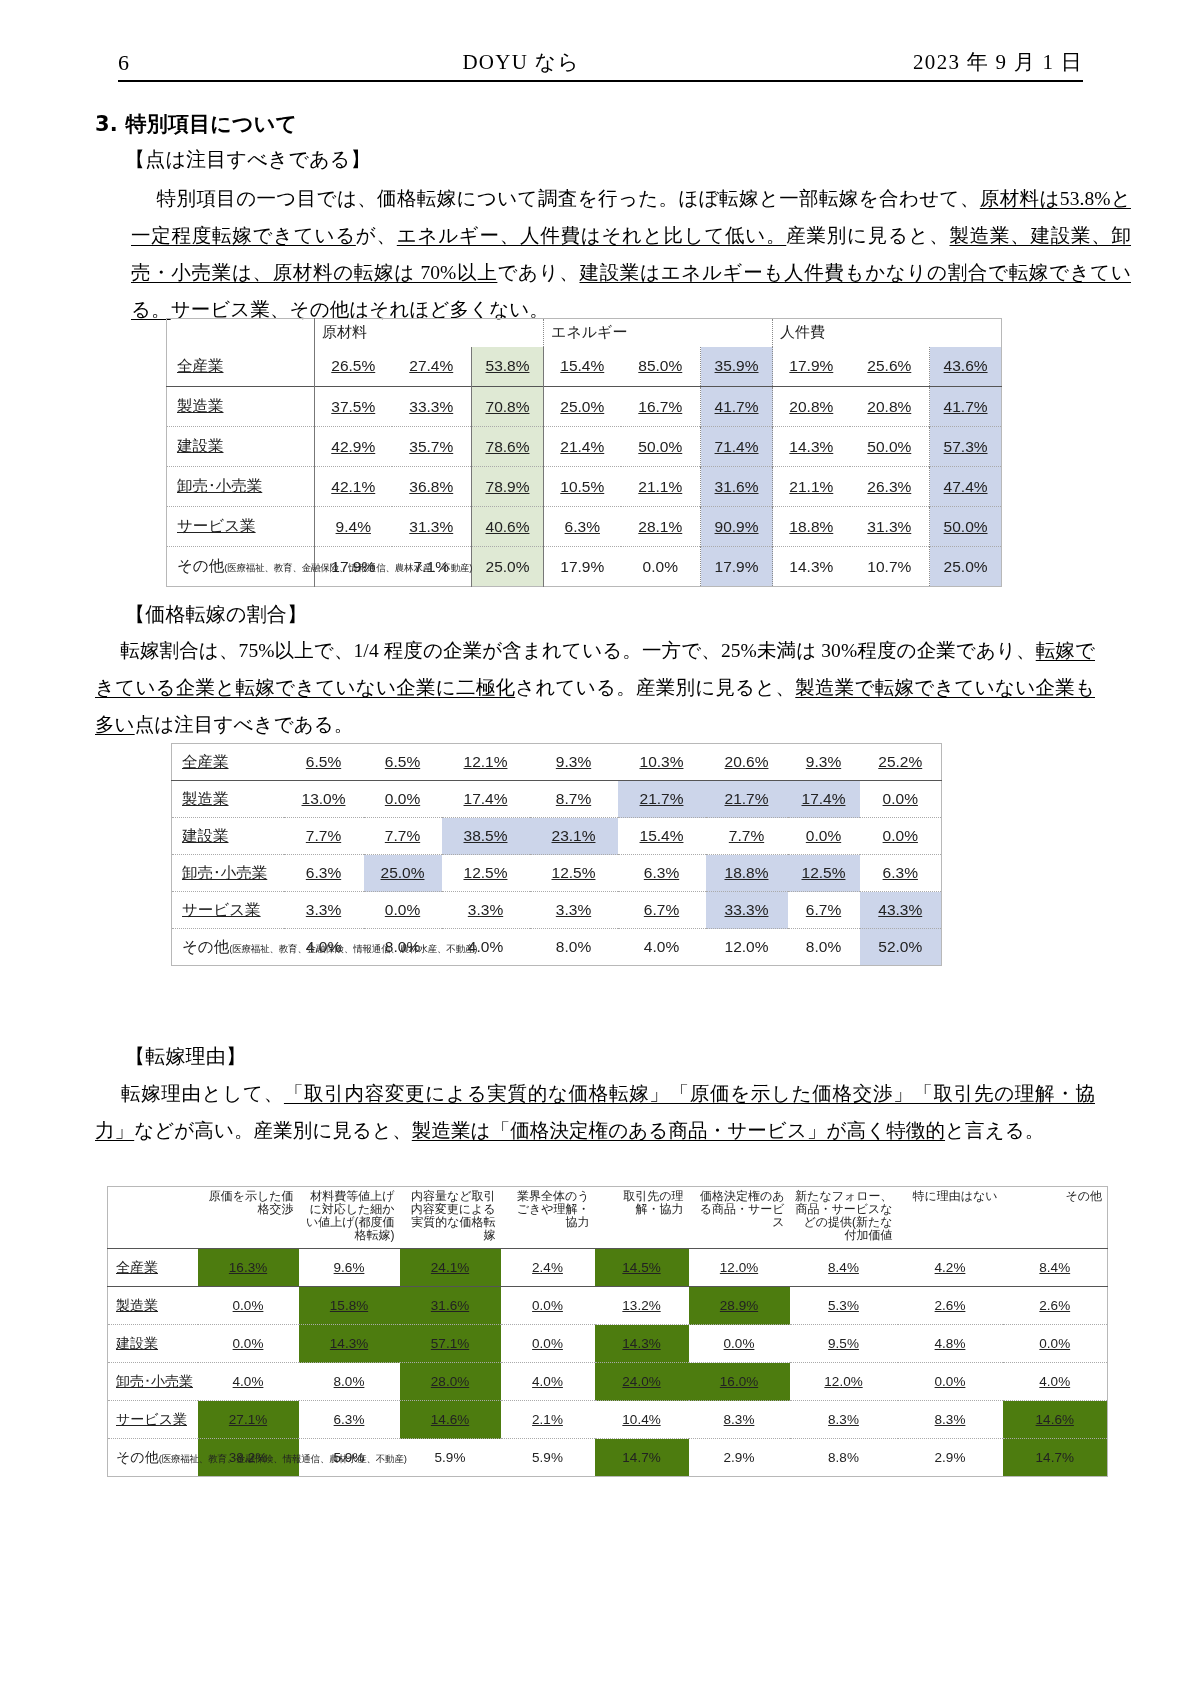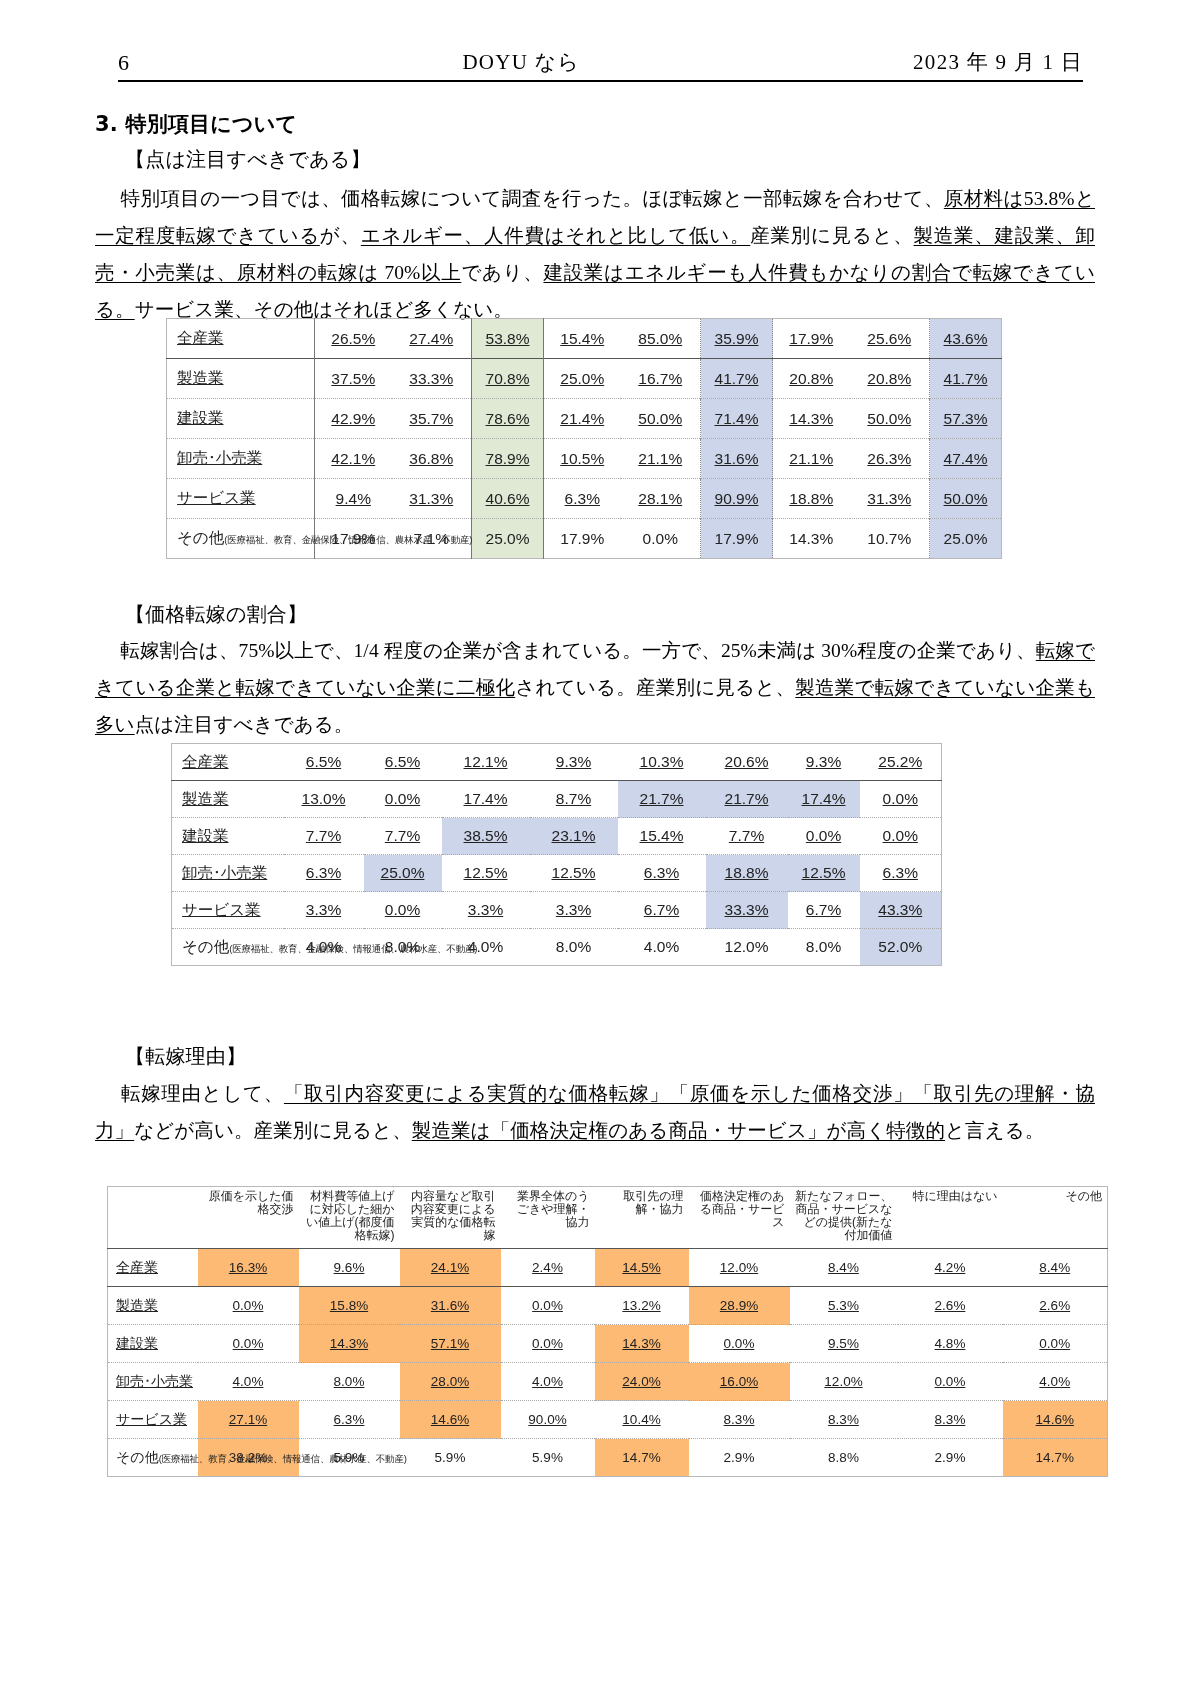--- a/index.html
+++ b/index.html
@@ -64,21 +64,21 @@
   #tbl1 td.lbl{ text-align:left; padding-left:10px; font-size:15.5px; }
   #tbl1 td.grpname{ text-align:left; padding-left:7px; font-size:15px; }
   .dotted-l{ border-left:1.3px dotted #8a8a8a; }
   .solid-l{ border-left:1.1px solid #777; }
   .solid-r{ border-right:1.1px solid #777; }
   .dotted-r{ border-right:1.3px dotted #8a8a8a; }
   .thin-b{ border-bottom:1px dotted #aaa;text-decoration:underline; }
   .dark-b{ border-bottom:1.4px solid #555; }
   .grn{ background:#dfe9d4; }
   .blu{ background:#ccd5ea; }
-  .pnk{ background:#fdba74; }
+  .pnk{ background:#4d7c0f; }
 
   .sm{ font-size:9.5px; line-height:11px; letter-spacing:-.02em; }
 
   
   #tbl2{ left:171px; top:743px; }
   #tbl2 table.t{ width:750px; }
   #tbl2 .hrow{ height:42px; }
   #tbl2 .row{ height:37px; }
   #tbl2 td.lbl{ text-align:left; padding-left:10px; }
 
@@ -98,39 +98,45 @@
   <div class="pagehead">
     <span class="pno">6</span>
     <span class="ctr">DOYU なら</span>
     <span class="dt">2023 年 9 月 1 日</span>
   </div>
 
   <div class="h-sec" style="top:110px;">3. 特別項目について</div>
 
   <div class="h-sub" style="top:146px;">【点は注目すべきである】</div>
 
-  <div class="para" style="top:180px;">
+  <div class="para" style="top:180px;margin-left:36px;">
     <span class="ind"></span><span>特別項目の一つ目では、価格転嫁について調査を行った。ほぼ転嫁と一部転嫁を合わせて、</span><span class="u">原材料は</span><span class="u">53.8%と一定程度転嫁できている</span><span>が、</span><span class="u">エネルギー、人件費はそれと比して低い。</span><span>産業別に見ると、</span><span class="u">製造業、建設業、卸売・小売業は、原材料の転嫁は 70%以上</span><span>であり、</span><span class="u">建設業はエネルギーも人件費もかなりの割合で転嫁できている。</span><span>サービス業、その他はそれほど多くない。</span>
   </div>
 
   <div class="tblwrap" id="tbl1">
     <table class="t outer">
       <colgroup>
         <col style="width:148px">
           <col style="width:77px">
           <col style="width:80px">
           <col style="width:72px">
         <col style="width:77px">
           <col style="width:80px">
           <col style="width:72px">
         <col style="width:77px">
           <col style="width:80px">
           <col style="width:72px">
       </colgroup>
       <tbody id="t1-body">
+          <tr class="grp">
+            <td></td>
+            <td class="grpname solid-l" colspan="3">原材料</td>
+            <td class="grpname dotted-l" colspan="3">エネルギー</td>
+            <td class="grpname dotted-l" colspan="3">人件費</td>
+          </tr>
           <tr class="row thin-b dark-b">
             <td class="lbl "><span>全産業</span></td>
             <td class="solid-l ">26.5%</td>
             <td>27.4%</td>
             <td class="grn solid-l solid-r ">53.8%</td>
             <td class="dotted-l ">15.4%</td>
             <td>85.0%</td>
             <td class="blu dotted-l dotted-r ">35.9%</td>
             <td class="dotted-l ">17.9%</td>
             <td>25.6%</td>
@@ -369,21 +375,21 @@
             <td class="pnk">16.0%</td>
             <td>12.0%</td>
             <td>0.0%</td>
             <td>4.0%</td>
           </tr>
           <tr class="row thin-b">
             <td class="lbl "><span>サービス業</span></td>
             <td class="pnk">27.1%</td>
             <td>6.3%</td>
             <td class="pnk">14.6%</td>
-            <td>90.0%</td>
+            <td>2.1%</td>
             <td>10.4%</td>
             <td>8.3%</td>
             <td>8.3%</td>
             <td>8.3%</td>
             <td class="pnk">14.6%</td>
           </tr>
           <tr class="row ">
             <td class="lbl "><span>その他</span><span class="sm" style="display: inline;">(医療福祉、教育、金融保険、情報通信、農林水産、不動産)</span></td>
             <td class="pnk">38.2%</td>
             <td>5.9%</td>

